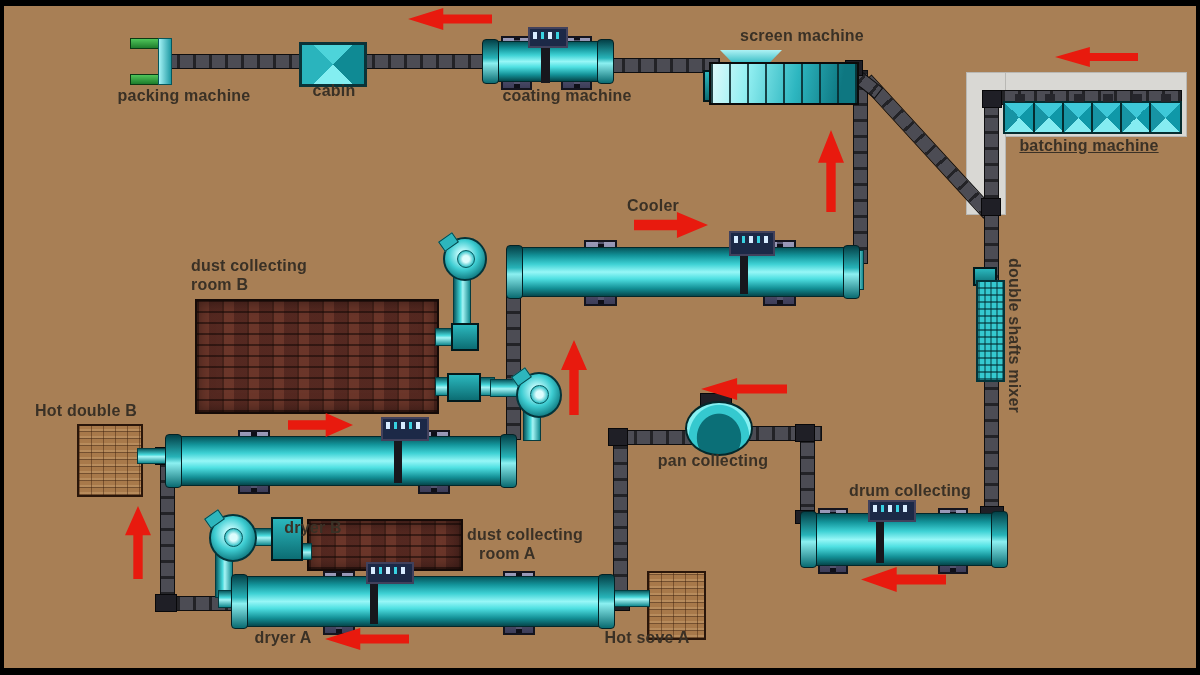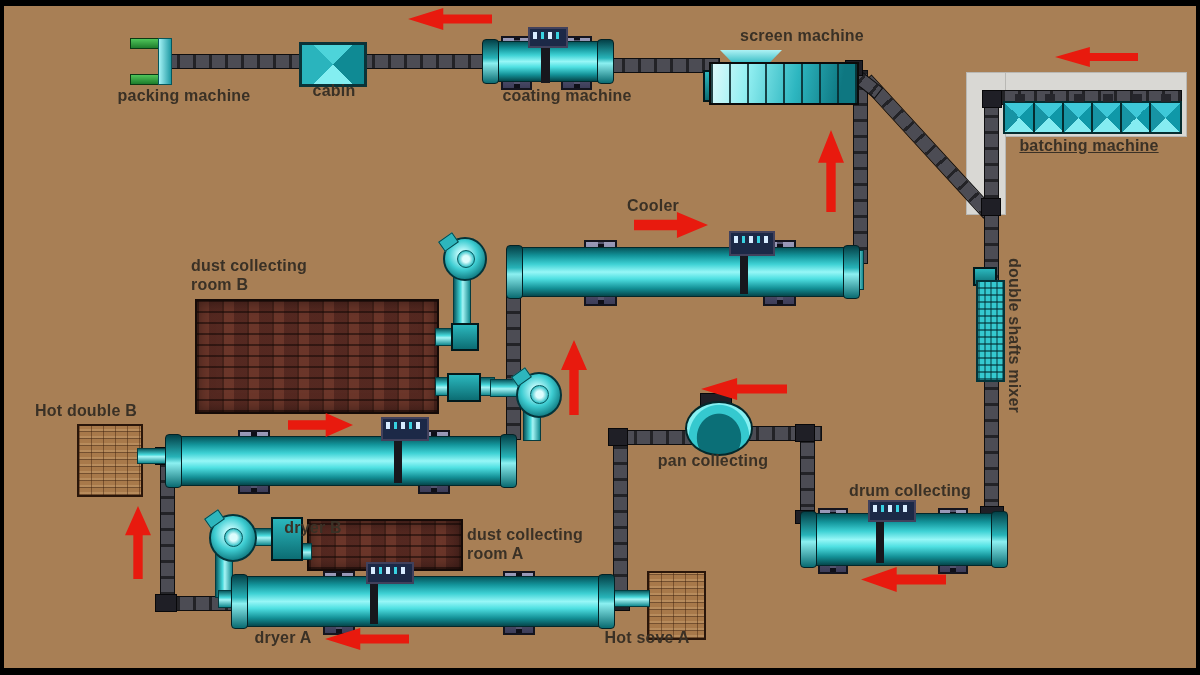--- a/index.html
+++ b/index.html
@@ -214,21 +214,21 @@
   <div class="abs" style="left:191px;top:257px;z-index:30;">
     <div class="lbl" style="position:static;">dust collecting</div>
     <div class="lbl" style="position:static;">room B</div>
   </div>
   <div class="lbl c" style="left:30px;top:402px;width:112px;">Hot double B</div>
   <div class="lbl c" style="left:273px;top:479px;width:80px;margin-top:40px;">dryer B</div>
   <div class="lbl c" style="left:647px;top:452px;width:132px;">pan collecting</div>
   <div class="lbl c" style="left:838px;top:482px;width:144px;">drum collecting</div>
   <div class="abs" style="left:467px;top:526px;z-index:30;">
     <div class="lbl" style="position:static;">dust collecting</div>
-    <div class="lbl" style="position:static;">room A</div>
+    <div class="lbl" style="position:static;margin-left:12px;">room A</div>
   </div>
   <div class="lbl c" style="left:246px;top:629px;width:74px;">dryer A</div>
   <div class="lbl c" style="left:597px;top:629px;width:100px;">Hot sove A</div>
 
   <div class="frame" style="left:0;top:0;width:1200px;height:6px;"></div>
   <div class="frame" style="left:0;top:668px;width:1200px;height:7px;"></div>
   <div class="frame" style="left:0;top:0;width:4px;height:675px;"></div>
   <div class="frame" style="left:1196px;top:0;width:4px;height:675px;"></div>
 </div>
 

